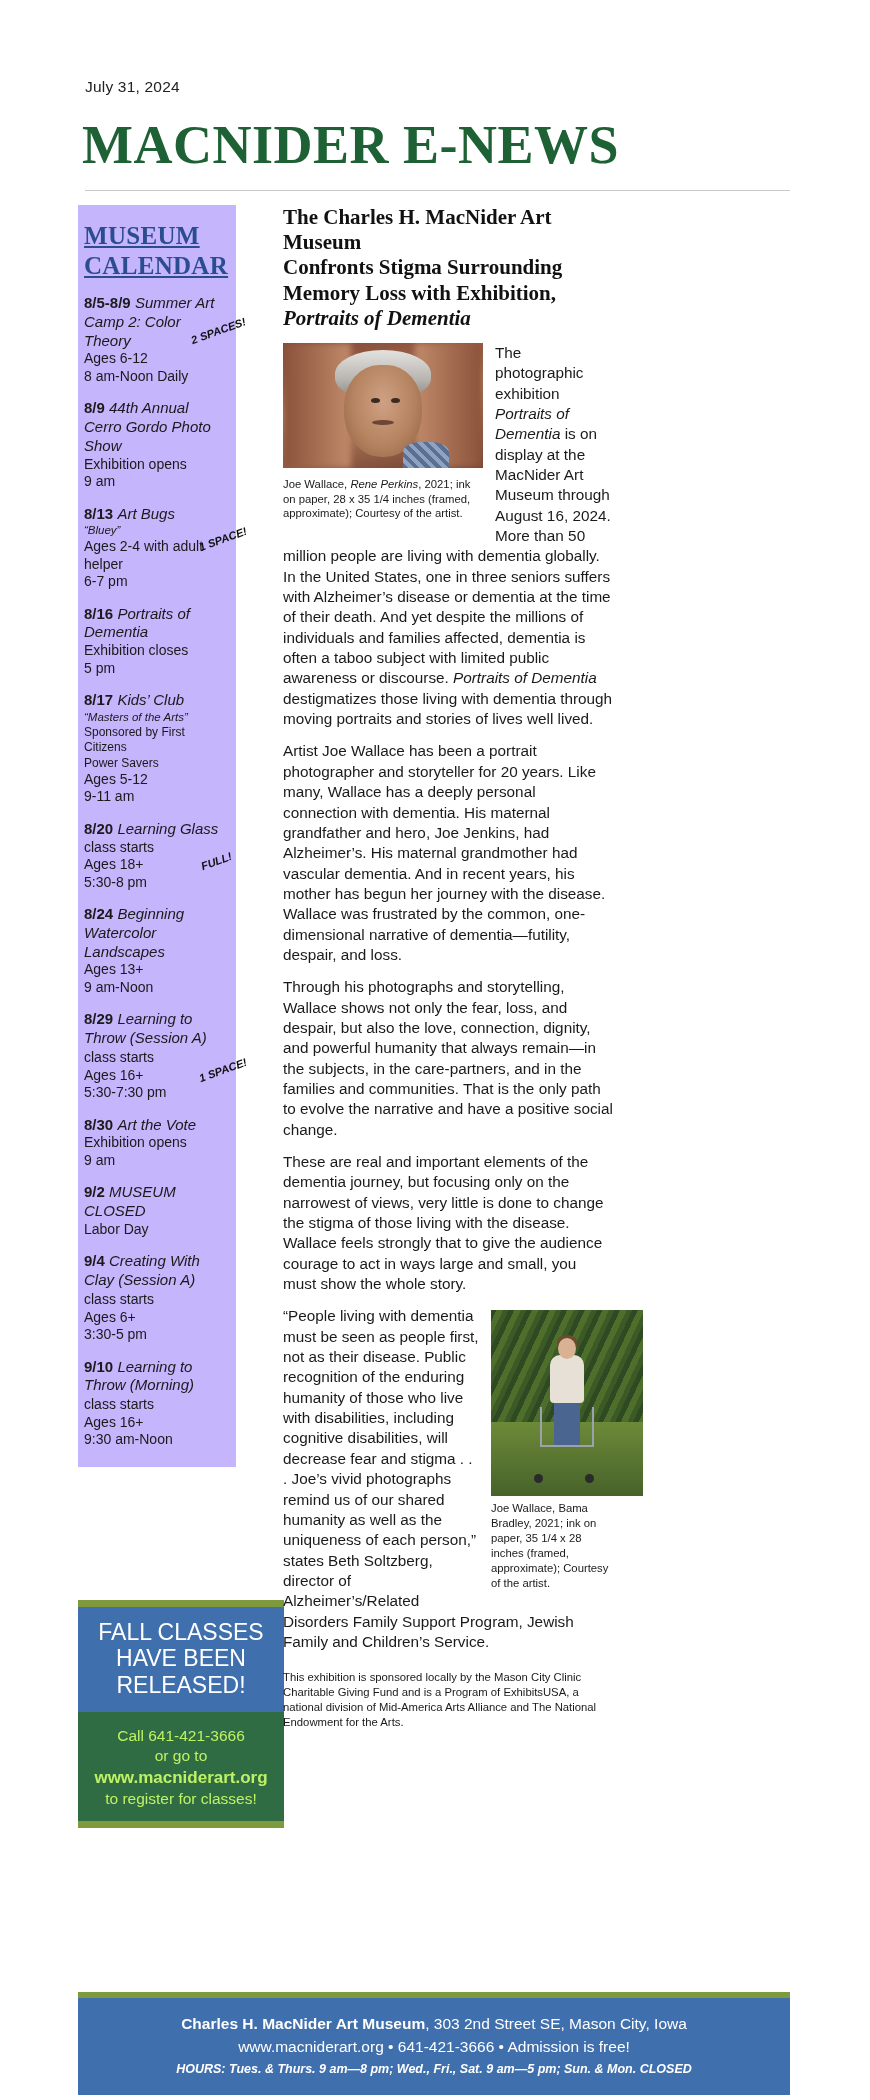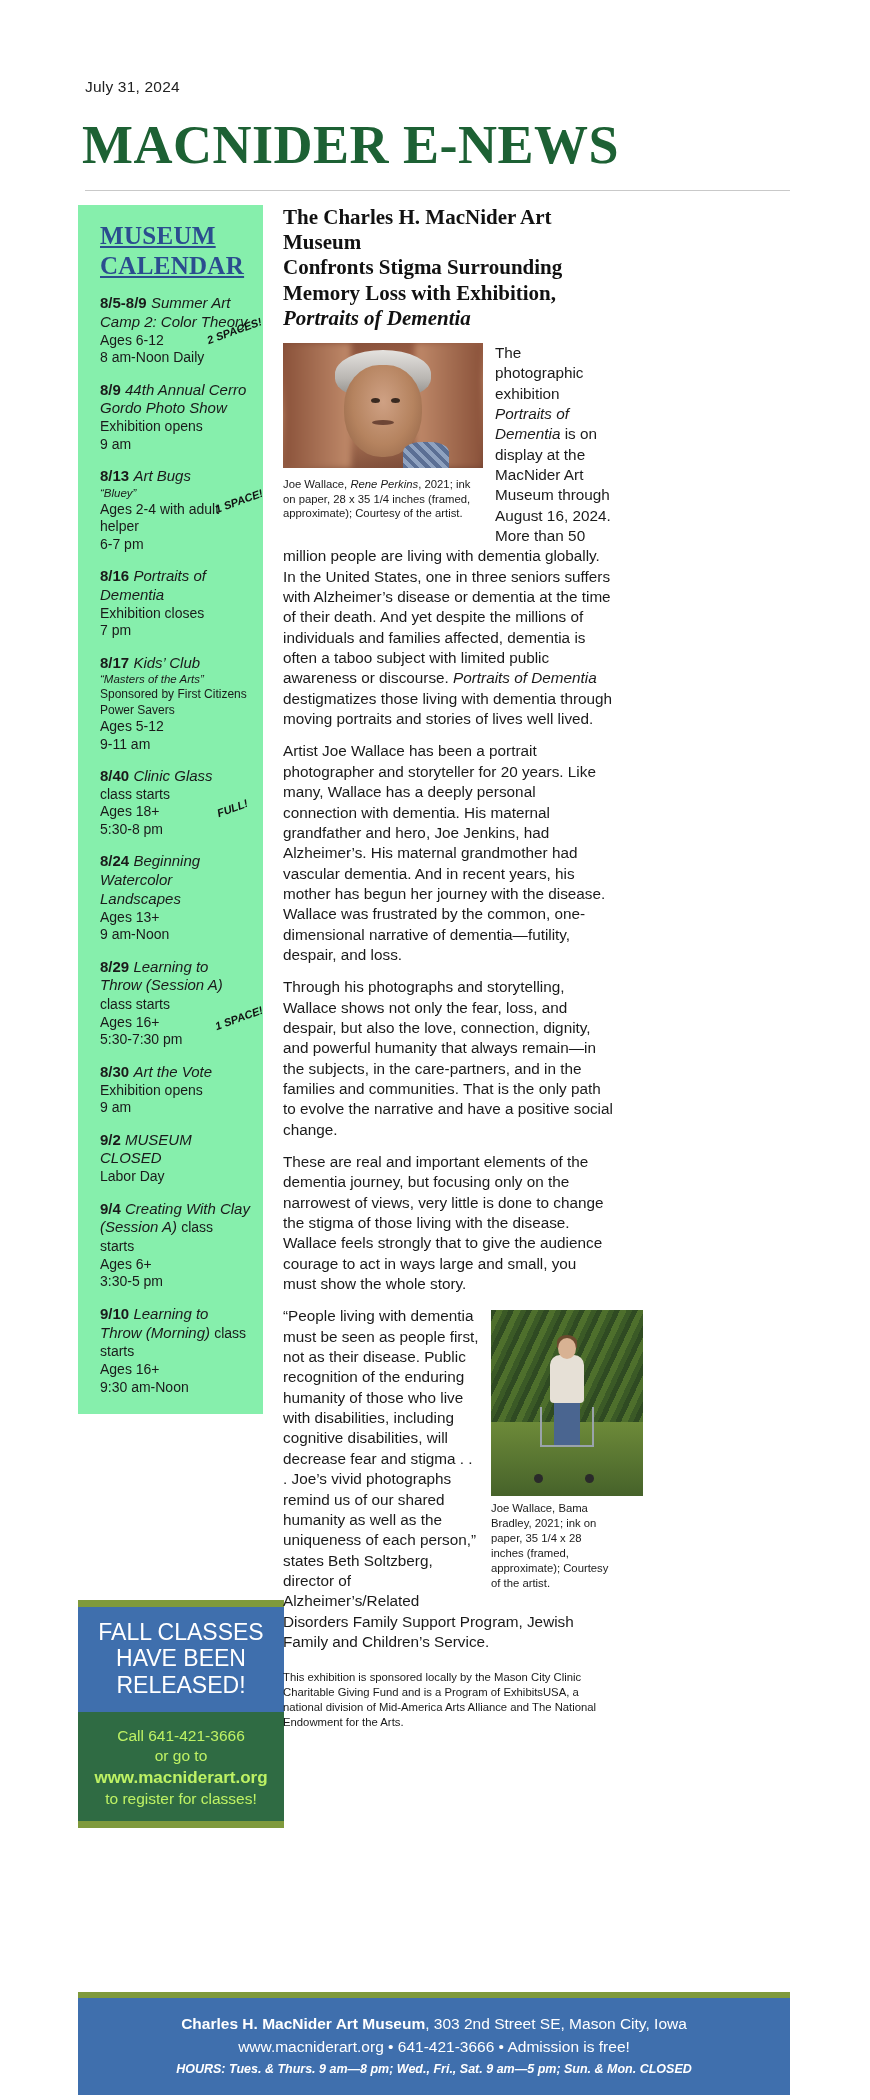--- a/index.html
+++ b/index.html
@@ -28,23 +28,23 @@
     color:#1d6134;
     line-height:1;
   }
   .header-rule {
     position:absolute; left:85px; top:190px; width:705px; height:1px;
     background:#c9c9c9;
   }
 
   
   .sidebar {
-    position:absolute; left:78px; top:205px; width:185px;
-    background:#86efac;
-    padding:16px 13px 18px 22px;
+    position:absolute; left:78px; top:205px; width:158px;
+    background:#c4b5fd;
+    padding:16px 13px 18px 6px;
     font-size:14.5px;
     line-height:1.22;
   }
   .cal-title {
     font-family:"Liberation Serif", serif;
     font-weight:bold;
     font-size:25px;
     color:#2b4d8f;
     text-decoration:underline;
     line-height:1.18;
@@ -251,34 +251,34 @@
       <div class="ev-head"><span class="ev-date">8/13</span> <span class="ev-name">Art Bugs</span></div>
       <div class="ev-small">“Bluey”</div>
       <div class="ev-sub">Ages 2-4 with adult helper</div>
       <div class="ev-sub">6-7 pm</div>
       <span class="badge" style="left:118px; top:36px;">1 SPACE!</span>
     </div>
 
     <div class="cal-event">
       <div class="ev-head"><span class="ev-date">8/16</span> <span class="ev-name">Portraits of Dementia</span></div>
       <div class="ev-sub">Exhibition closes</div>
-      <div class="ev-sub">7 pm</div>
+      <div class="ev-sub">5 pm</div>
     </div>
 
     <div class="cal-event">
       <div class="ev-head"><span class="ev-date">8/17</span> <span class="ev-name">Kids’ Club</span></div>
       <div class="ev-small">“Masters of the Arts”</div>
       <div class="ev-tiny">Sponsored by First Citizens</div>
       <div class="ev-tiny">Power Savers</div>
       <div class="ev-sub">Ages 5-12</div>
       <div class="ev-sub">9-11 am</div>
     </div>
 
     <div class="cal-event">
-      <div class="ev-head"><span class="ev-date">8/40</span> <span class="ev-name">Clinic Glass</span></div>
+      <div class="ev-head"><span class="ev-date">8/20</span> <span class="ev-name">Learning Glass</span></div>
       <div class="ev-sub">class starts</div>
       <div class="ev-sub">Ages 18+</div>
       <div class="ev-sub">5:30-8 pm</div>
       <span class="badge" style="left:120px; top:40px;">FULL!</span>
     </div>
 
     <div class="cal-event">
       <div class="ev-head"><span class="ev-date">8/24</span> <span class="ev-name">Beginning Watercolor Landscapes</span></div>
       <div class="ev-sub">Ages 13+</div>
       <div class="ev-sub">9 am-Noon</div>

